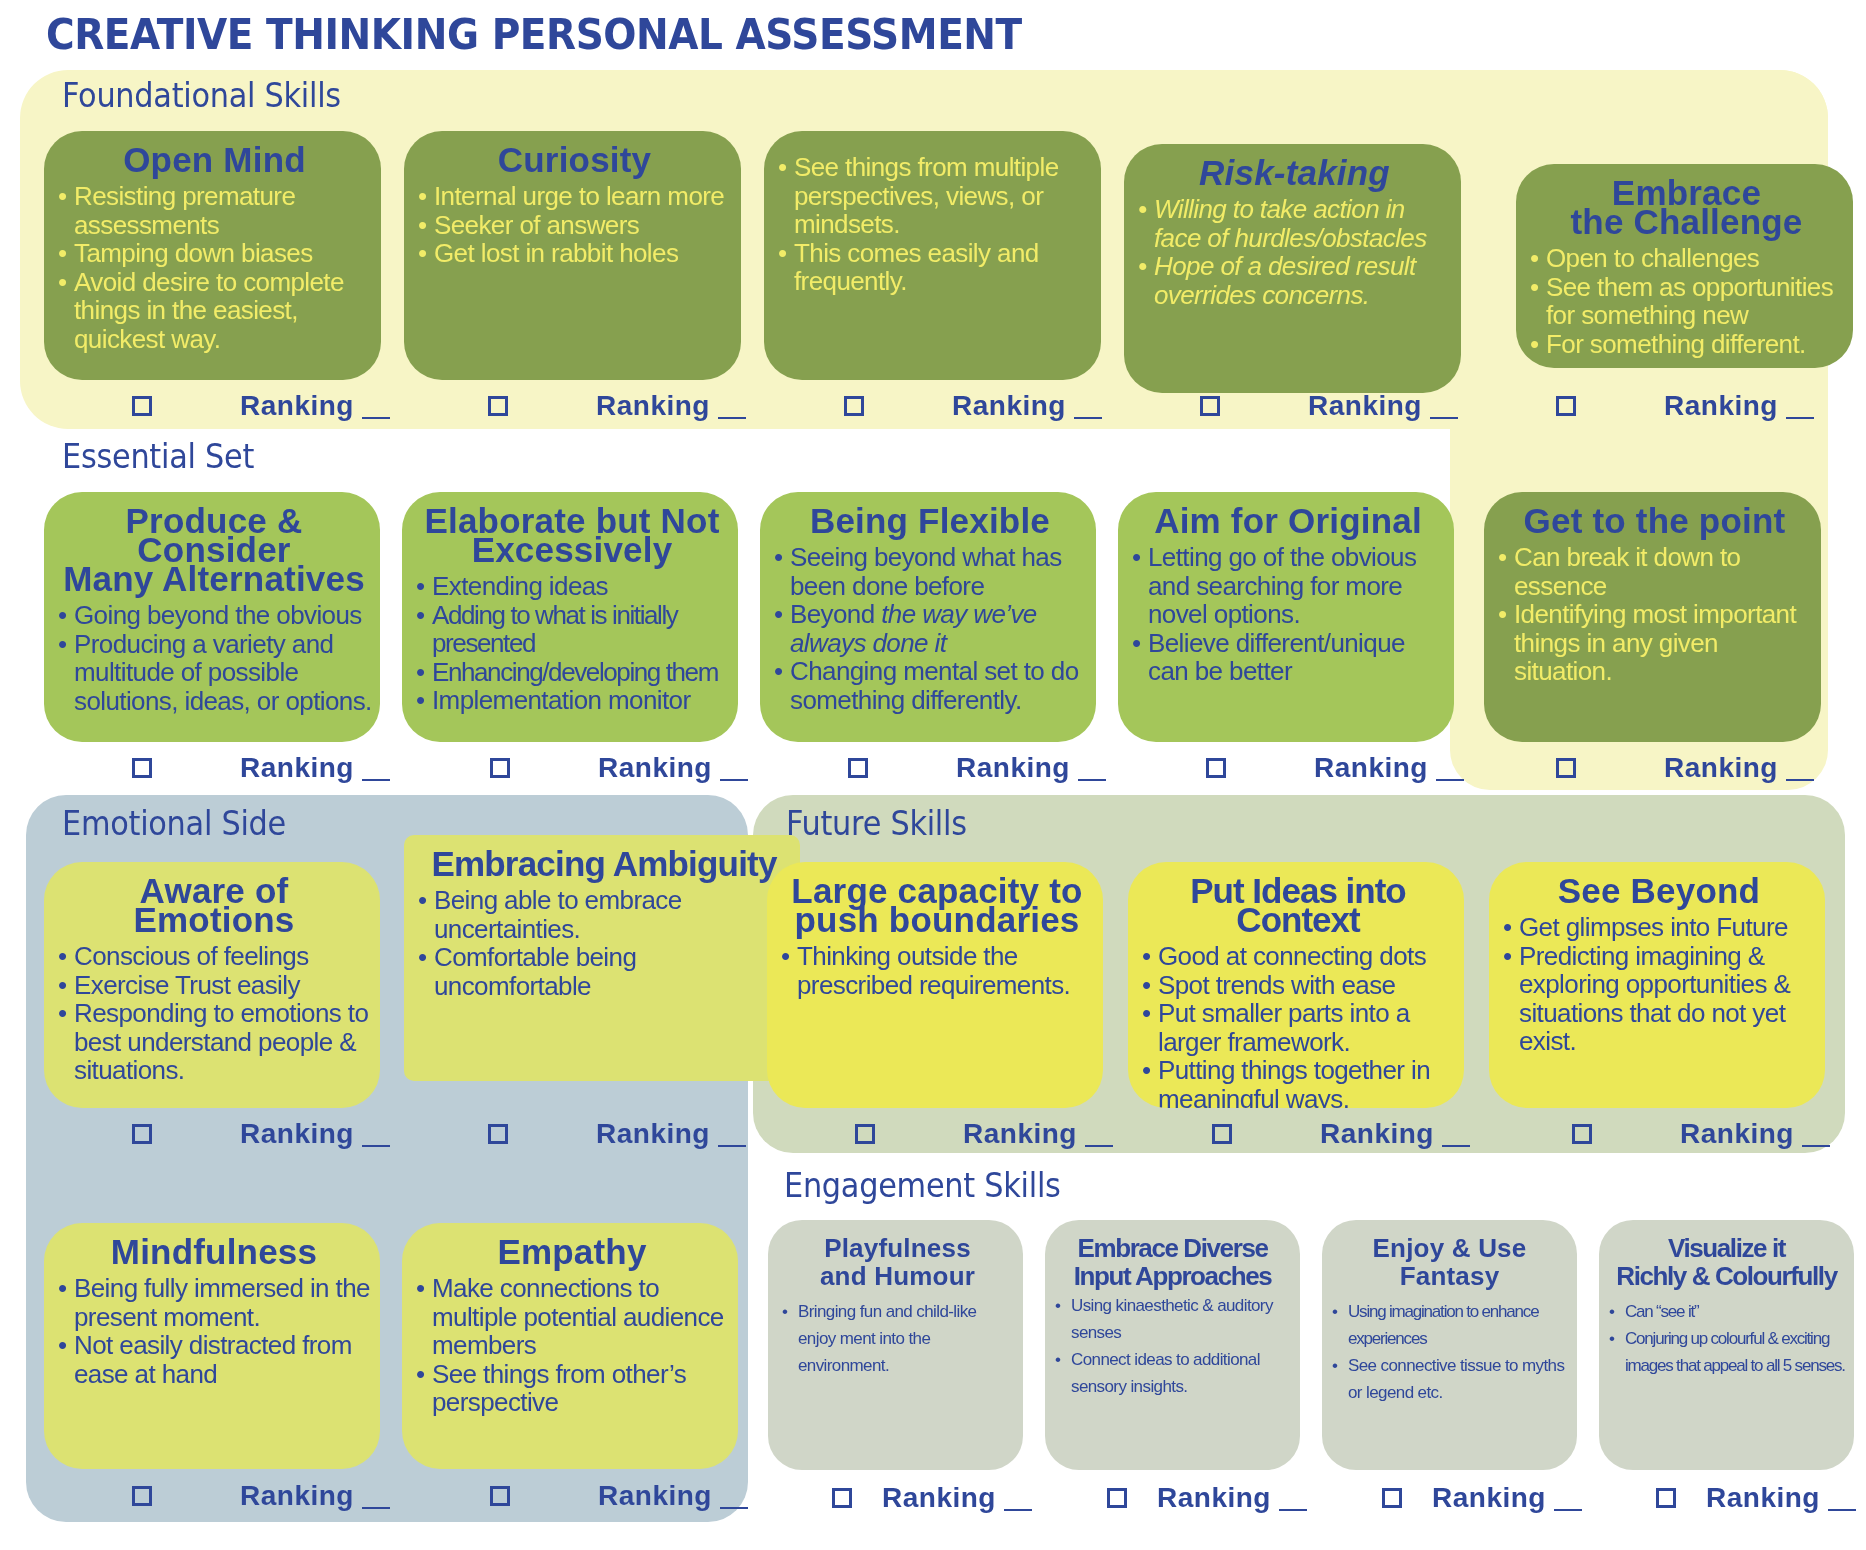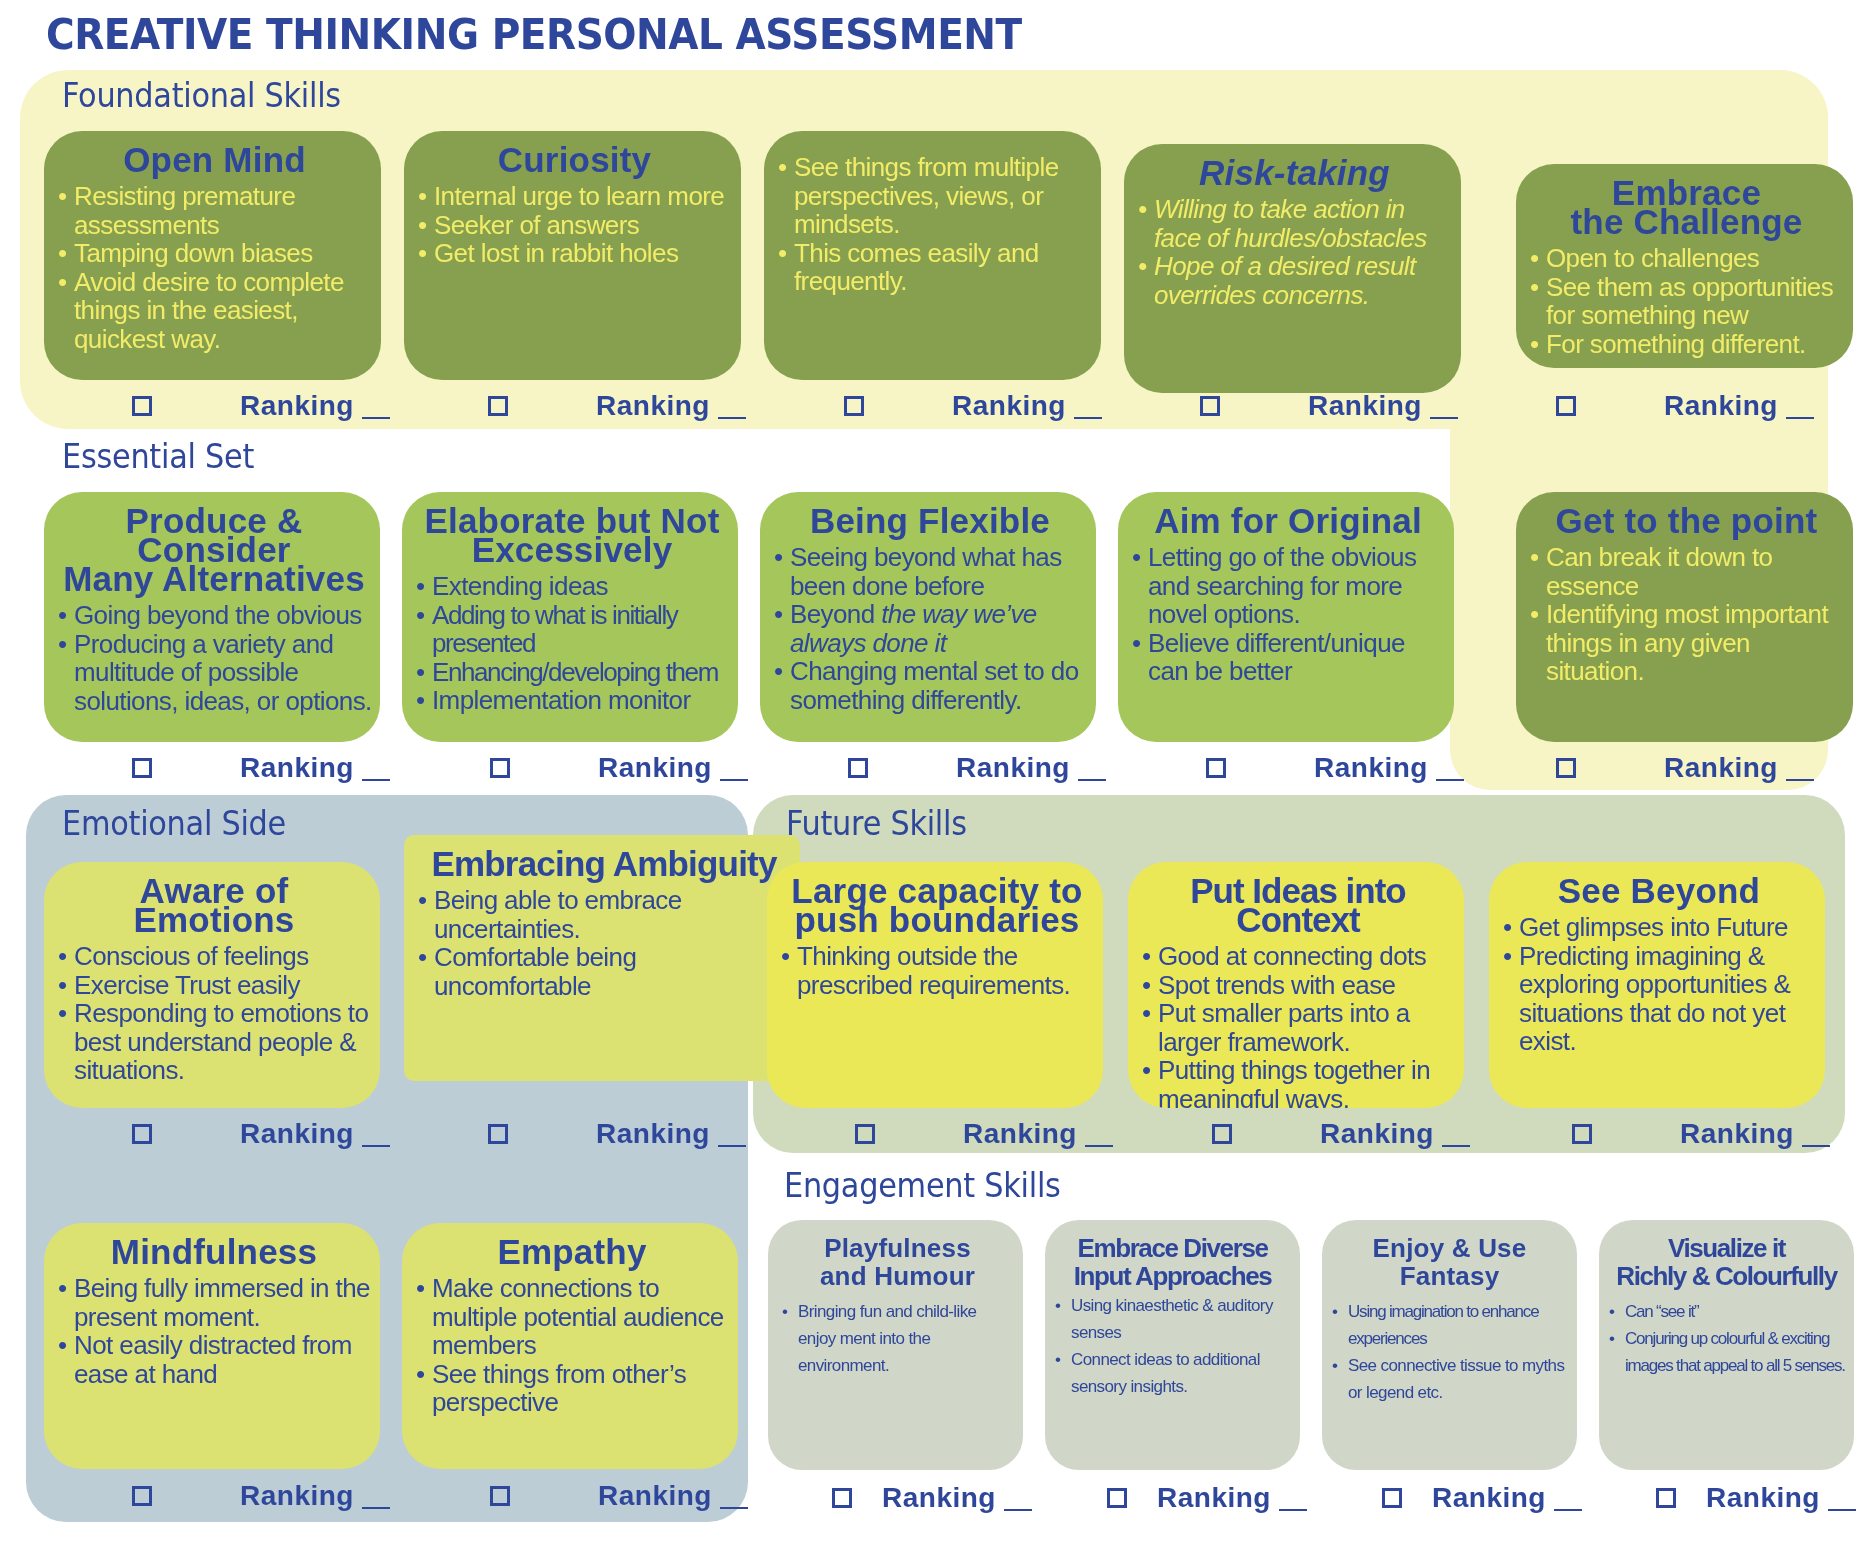--- a/index.html
+++ b/index.html
@@ -182,21 +182,21 @@
     <li>Changing mental set to do something differently.</li>
   </ul>
 </div>
 <div class="card lime" style="left:1118px;top:492px;width:336px;height:250px;">
   <div class="card-title">Aim for Original</div>
   <ul>
     <li>Letting go of the obvious and searching for more novel options.</li>
     <li>Believe different/unique can be better</li>
   </ul>
 </div>
-<div class="card dark" style="left:1484px;top:492px;width:337px;height:250px;margin-left:32px;">
+<div class="card dark" style="left:1484px;top:492px;width:337px;height:250px;">
   <div class="card-title">Get to the point</div>
   <ul>
     <li>Can break it down to essence</li>
     <li>Identifying most important things in any given situation.</li>
   </ul>
 </div>
 
 <div class="rank-row" style="left:88px;top:753px;">
   <span class="checkbox"></span>
   <span style="width:88px;display:inline-block"></span>

